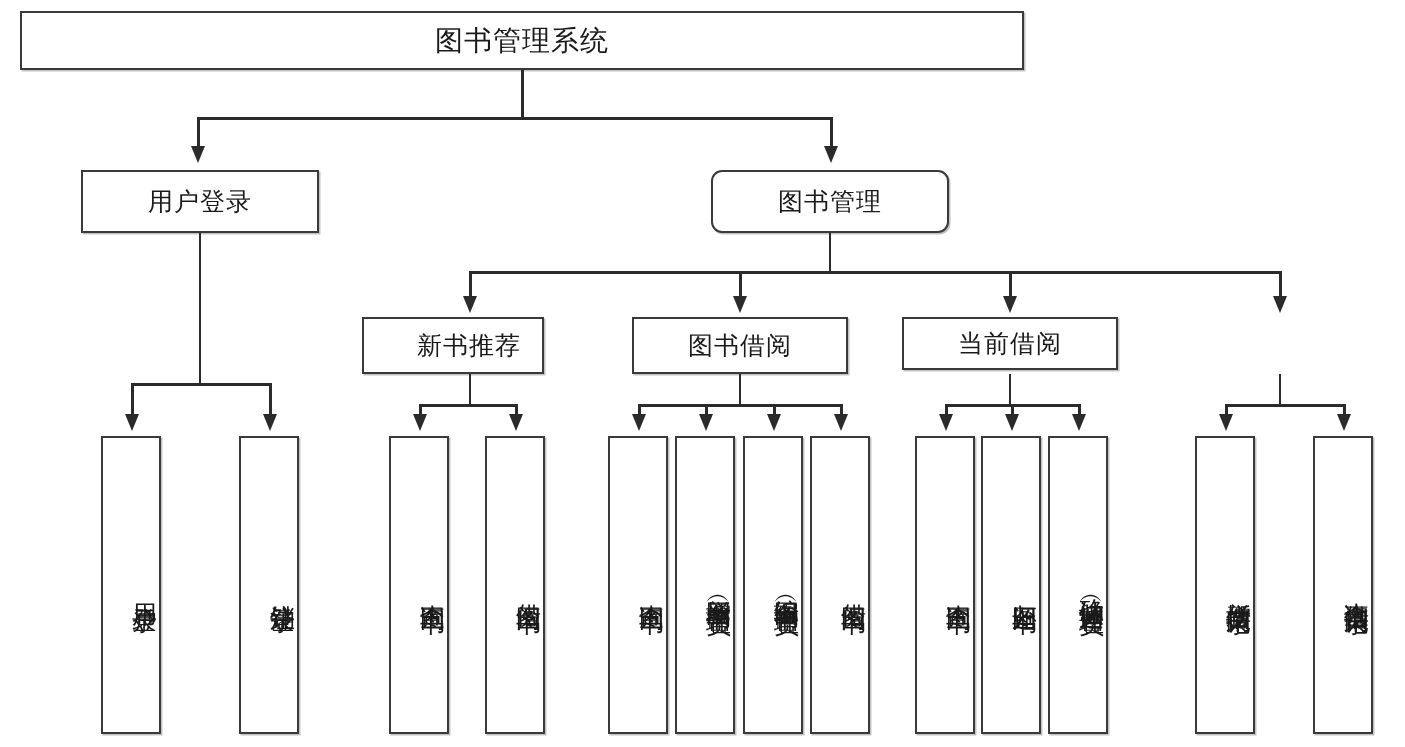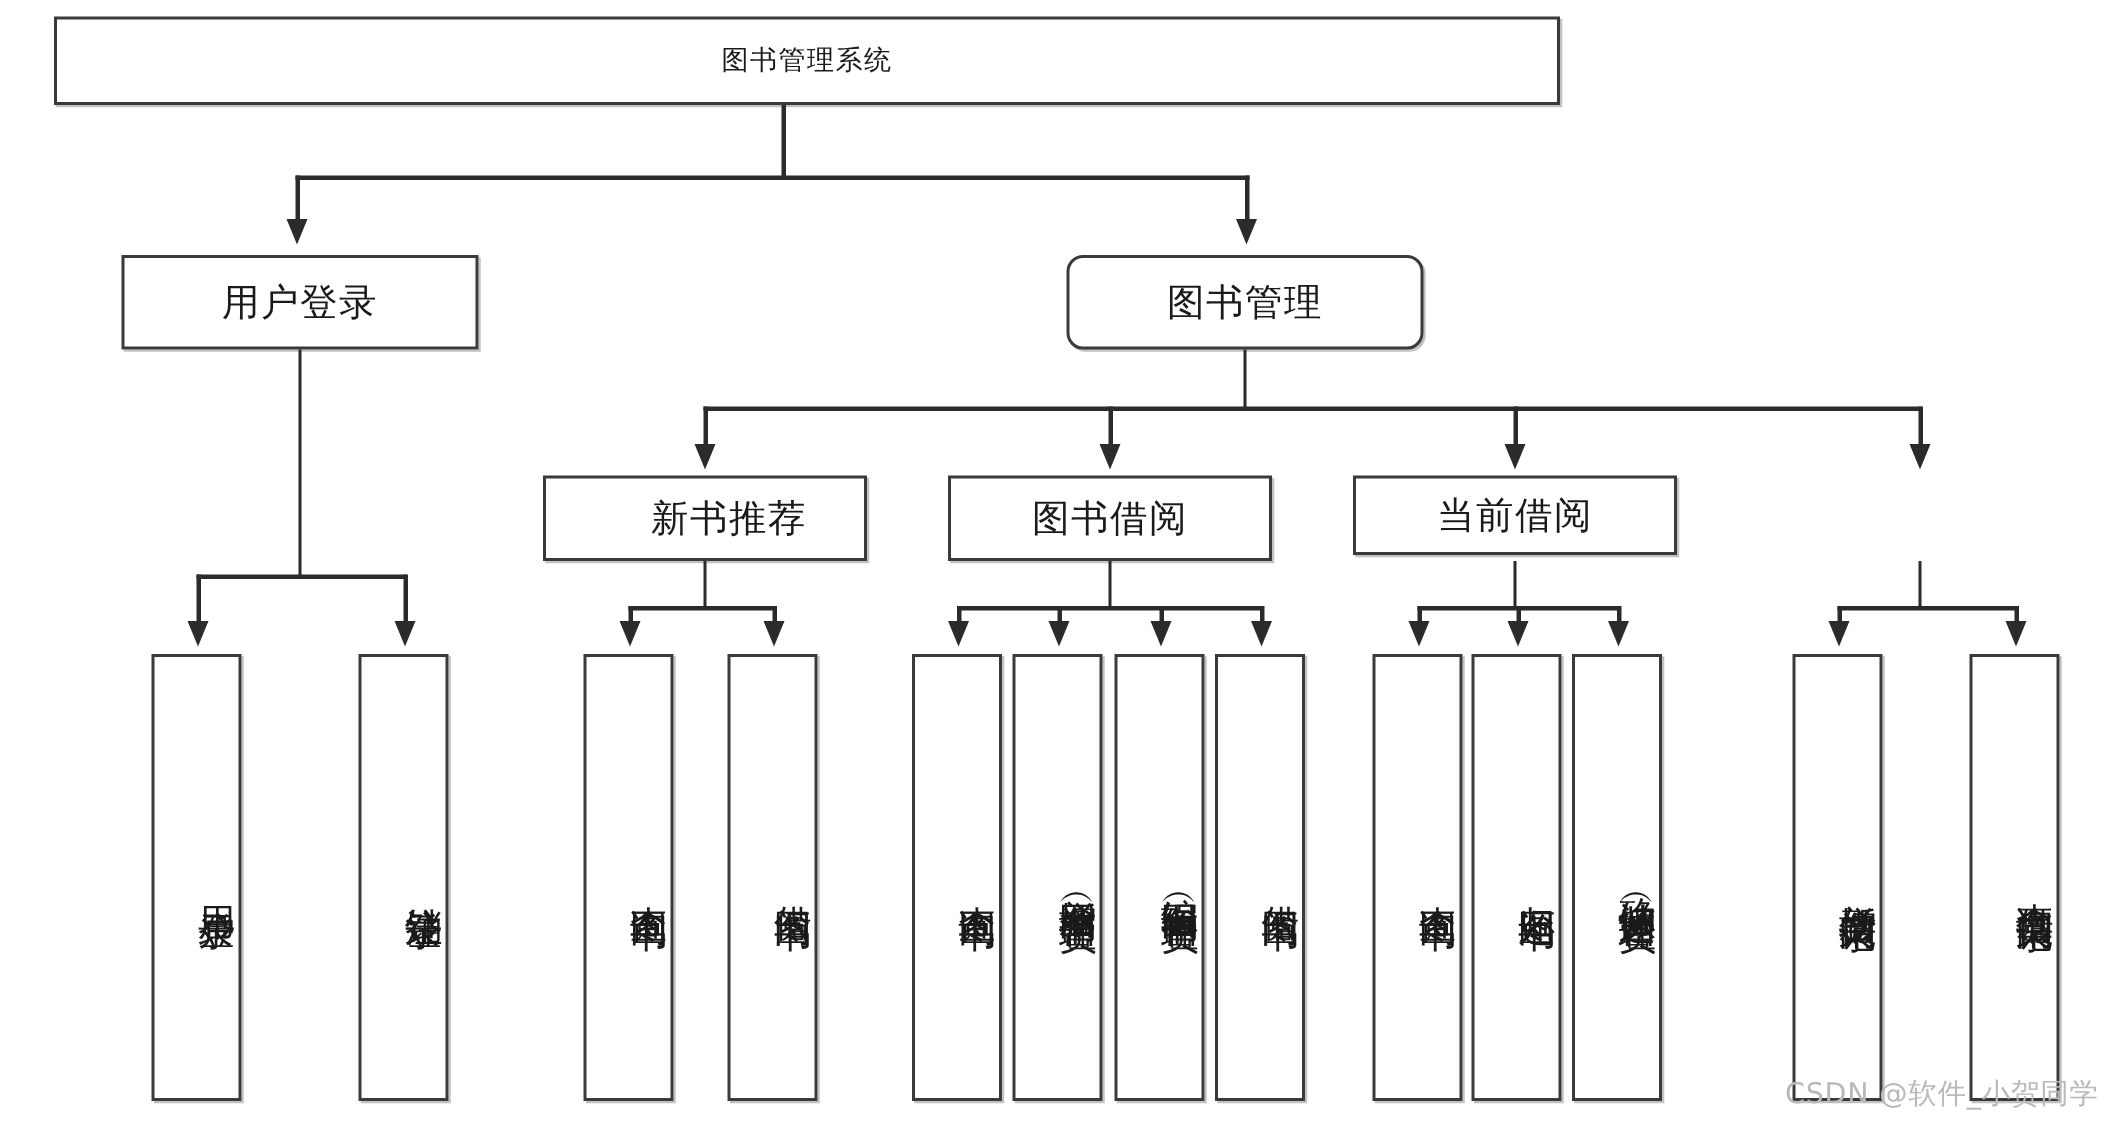--- a/index.html
+++ b/index.html
@@ -28,22 +28,21 @@
     color: #1a1a1a;
     box-shadow: 1.5px 1.5px 0 rgba(120,120,120,0.45);
   }
   .node-h {
     font-size: 25px;
     letter-spacing: 1px;
     line-height: 1.2;
     white-space: nowrap;
   }
   .node-root {
-    font-size: 18px;
-    margin-left: 16px;
+    font-size: 28px;
   }
   .node-v {
     writing-mode: vertical-rl;
     text-orientation: upright;
     font-size: 25px;
     line-height: 1.18;
     letter-spacing: 2px;
     padding-top: 6px;
     align-items: flex-start;
     justify-content: center;
@@ -107,21 +106,21 @@
 
   <div class="edge edge-v" style="left:469px; top:271px; height:26px;"></div>
   <div class="arrow" style="left:462.5px; top:296px;"></div>
   <div class="edge edge-v" style="left:739px; top:271px; height:26px;"></div>
   <div class="arrow" style="left:732.5px; top:296px;"></div>
   <div class="edge edge-v" style="left:1009px; top:271px; height:26px;"></div>
   <div class="arrow" style="left:1002.5px; top:296px;"></div>
   <div class="edge edge-v" style="left:1279px; top:271px; height:26px;"></div>
   <div class="arrow" style="left:1272.5px; top:296px;"></div>
 
-  <div class="node node-h" style="left:362px; top:317px; width:216px; height:57px;padding-left:32px;">
+  <div class="node node-h" style="left:362px; top:317px; width:182px; height:57px;padding-left:32px;">
     <span>新书推荐</span>
   </div>
   <div class="node node-h" style="left:632px; top:317px; width:216px; height:57px;">
     <span>图书借阅</span>
   </div>
   <div class="node node-h" style="left:902px; top:317px; width:216px; height:53px;">
     <span>当前借阅</span>
   </div>
 
   <div class="edge edge-v" style="left:468.7px; top:374px; height:31px;"></div>
@@ -195,15 +194,14 @@
     <span>确认归还（管理员）</span>
   </div>
 
   <div class="node node-v" style="left:1195px; top:436px; width:60px; height:298px;">
     <span>新增借阅记录</span>
   </div>
   <div class="node node-v" style="left:1313px; top:436px; width:60px; height:298px;">
     <span>查询借阅记录</span>
   </div>
 
-  <div class="watermark" style="left:1190px; top:716px;">CSDN @软件_小贺同学</div>
 
 </div>
 
 </body></html>

